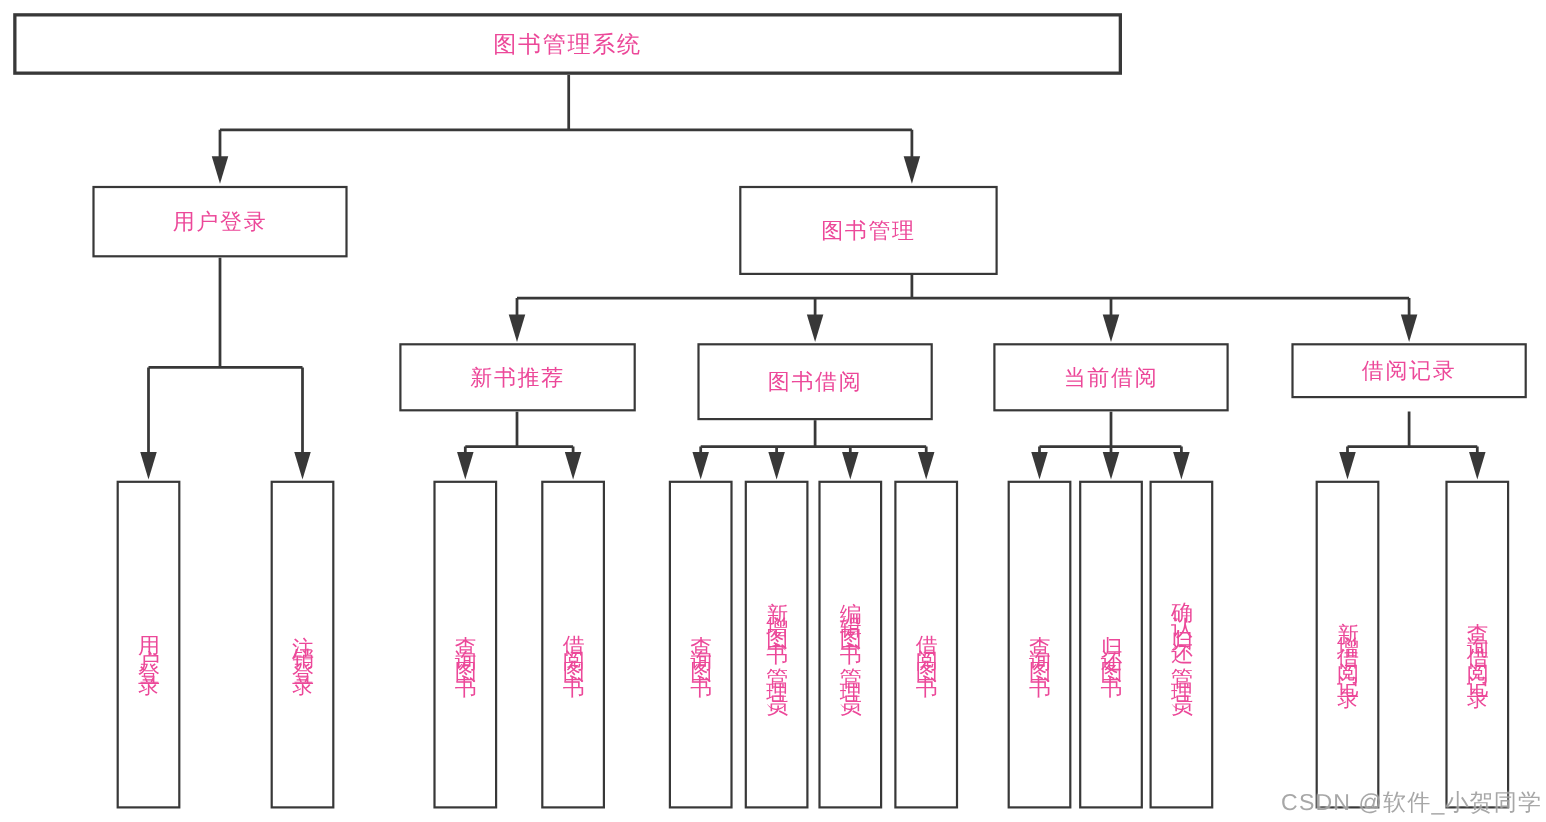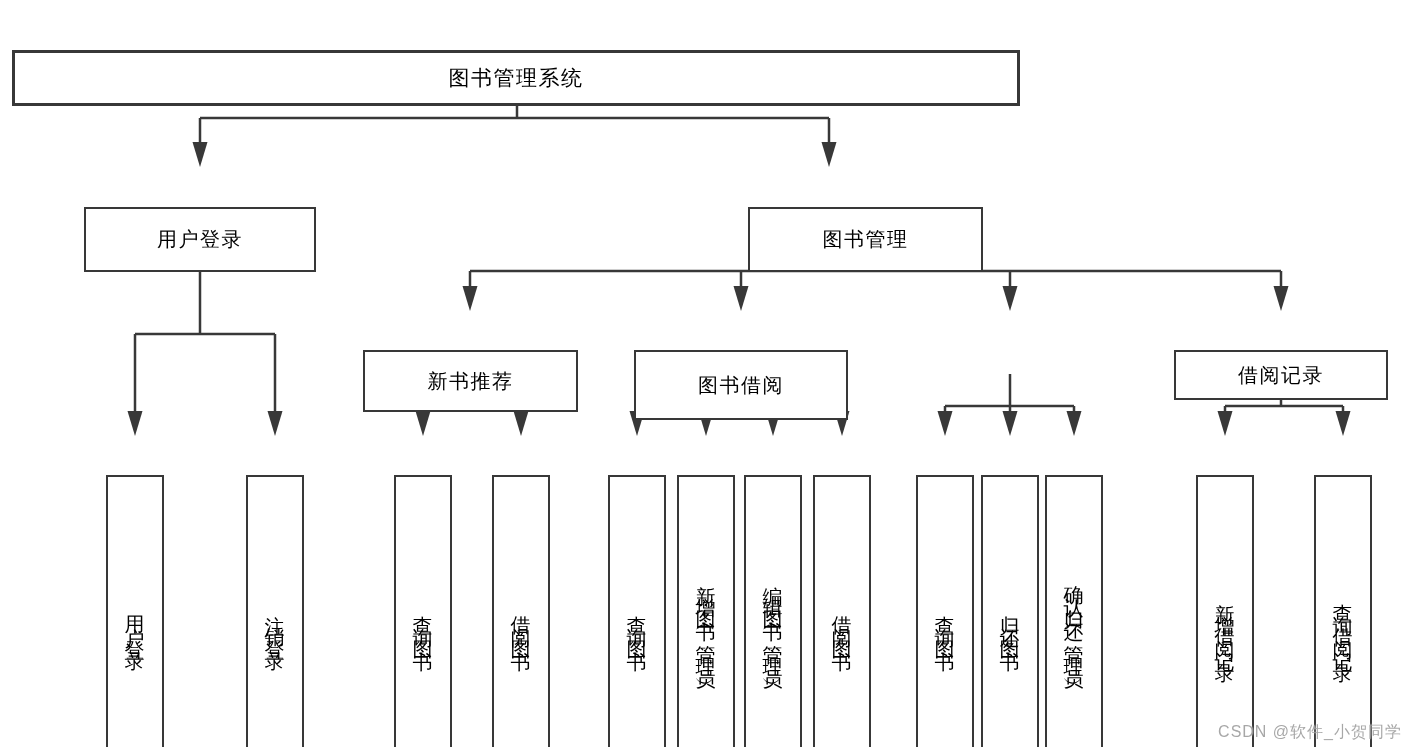--- a/index.html
+++ b/index.html
@@ -14,47 +14,46 @@
   .connectors {
     position: absolute;
     left: 0; top: 0;
     z-index: 0;
   }
   .node {
     position: absolute;
     box-sizing: border-box;
     background: #ffffff;
     border: 2px solid #383838;
-    color: #000000;
+    color: #ec4899;
     display: flex;
     align-items: center;
     justify-content: center;
     z-index: 1;
-    margin-top: 38px;
   }
   .h-label {
     font-size: 20px;
     letter-spacing: 1.5px;
     white-space: nowrap;
   }
   .root-box { border-width: 3px; }
   .root-box .h-label { font-size: 21px; }
   .leaf {
     writing-mode: vertical-rl;
     text-orientation: mixed;
     font-size: 20px;
     letter-spacing: 12px;
     line-height: 1;
     white-space: nowrap;
   }
   .watermark {
     position: absolute;
     right: 3px;
     bottom: 4px;
-    font-size: 16px;
+    font-size: 21px;
     color: rgba(148, 148, 148, 0.82);
     letter-spacing: 1px;
     z-index: 3;
     white-space: nowrap;
     text-shadow: 0 0 2px #ffffff;
   }
 </style>
 </head>
 <body>
 
@@ -100,29 +99,32 @@
     </g>
   </svg>
 
   <div class="node root-box" style="left:12px; top:12px; width:1008px; height:56px;">
     <span class="h-label">图书管理系统</span>
   </div>
 
   <div class="node" style="left:84px; top:169px; width:232px; height:65px;">
     <span class="h-label">用户登录</span>
   </div>
-  <div class="node" style="left:748px; top:169px; width:235px; height:65px;">
+  <div class="node" style="left:672px; top:169px; width:235px; height:81px;">
     <span class="h-label">图书管理</span>
   </div>
 
   <div class="node" style="left:363px; top:312px; width:215px; height:62px;">
     <span class="h-label">新书推荐</span>
   </div>
   <div class="node" style="left:634px; top:312px; width:214px; height:70px;">
     <span class="h-label">图书借阅</span>
+  </div>
+  <div class="node" style="left:903px; top:312px; width:214px; height:62px;">
+    <span class="h-label">当前借阅</span>
   </div>
   <div class="node" style="left:1174px; top:312px; width:214px; height:50px;">
     <span class="h-label">借阅记录</span>
   </div>
 
   <div class="node leaf" style="left:106px; top:437px; width:58px; height:298px;">用户登录</div>
   <div class="node leaf" style="left:246px; top:437px; width:58px; height:298px;">注销登录</div>
 
   <div class="node leaf" style="left:394px; top:437px; width:58px; height:298px;">查询图书</div>
   <div class="node leaf" style="left:492px; top:437px; width:58px; height:298px;">借阅图书</div>

